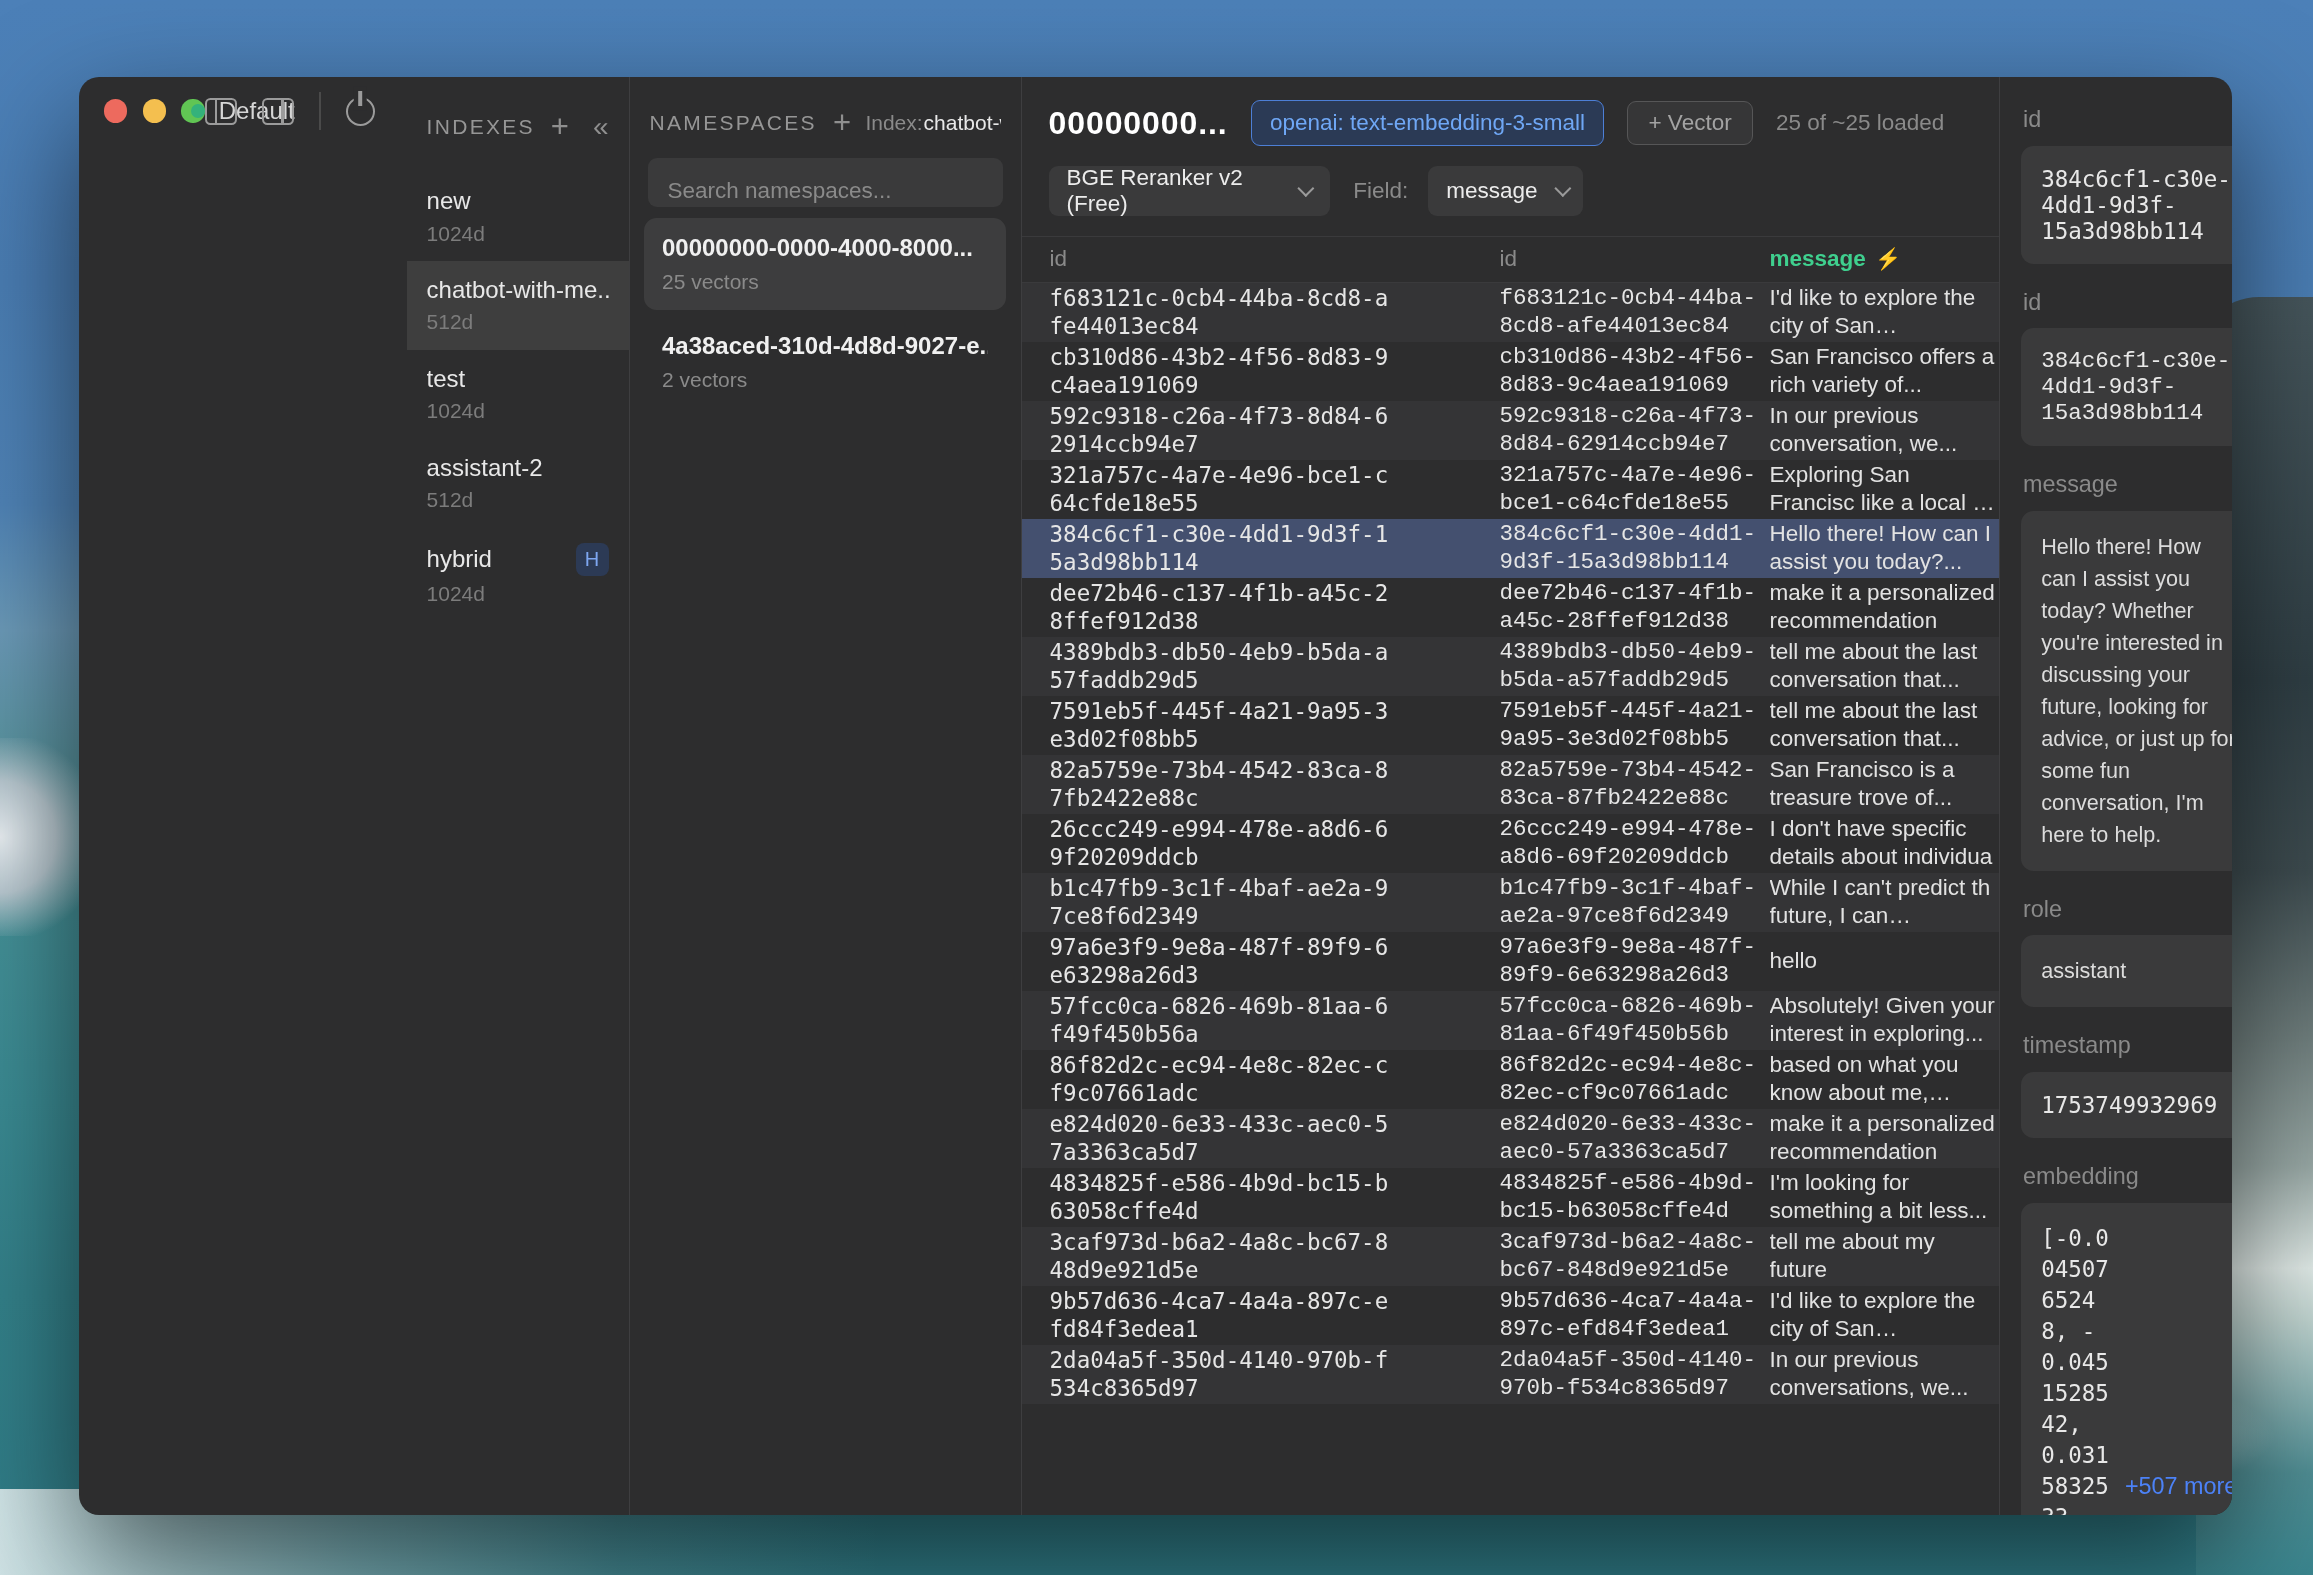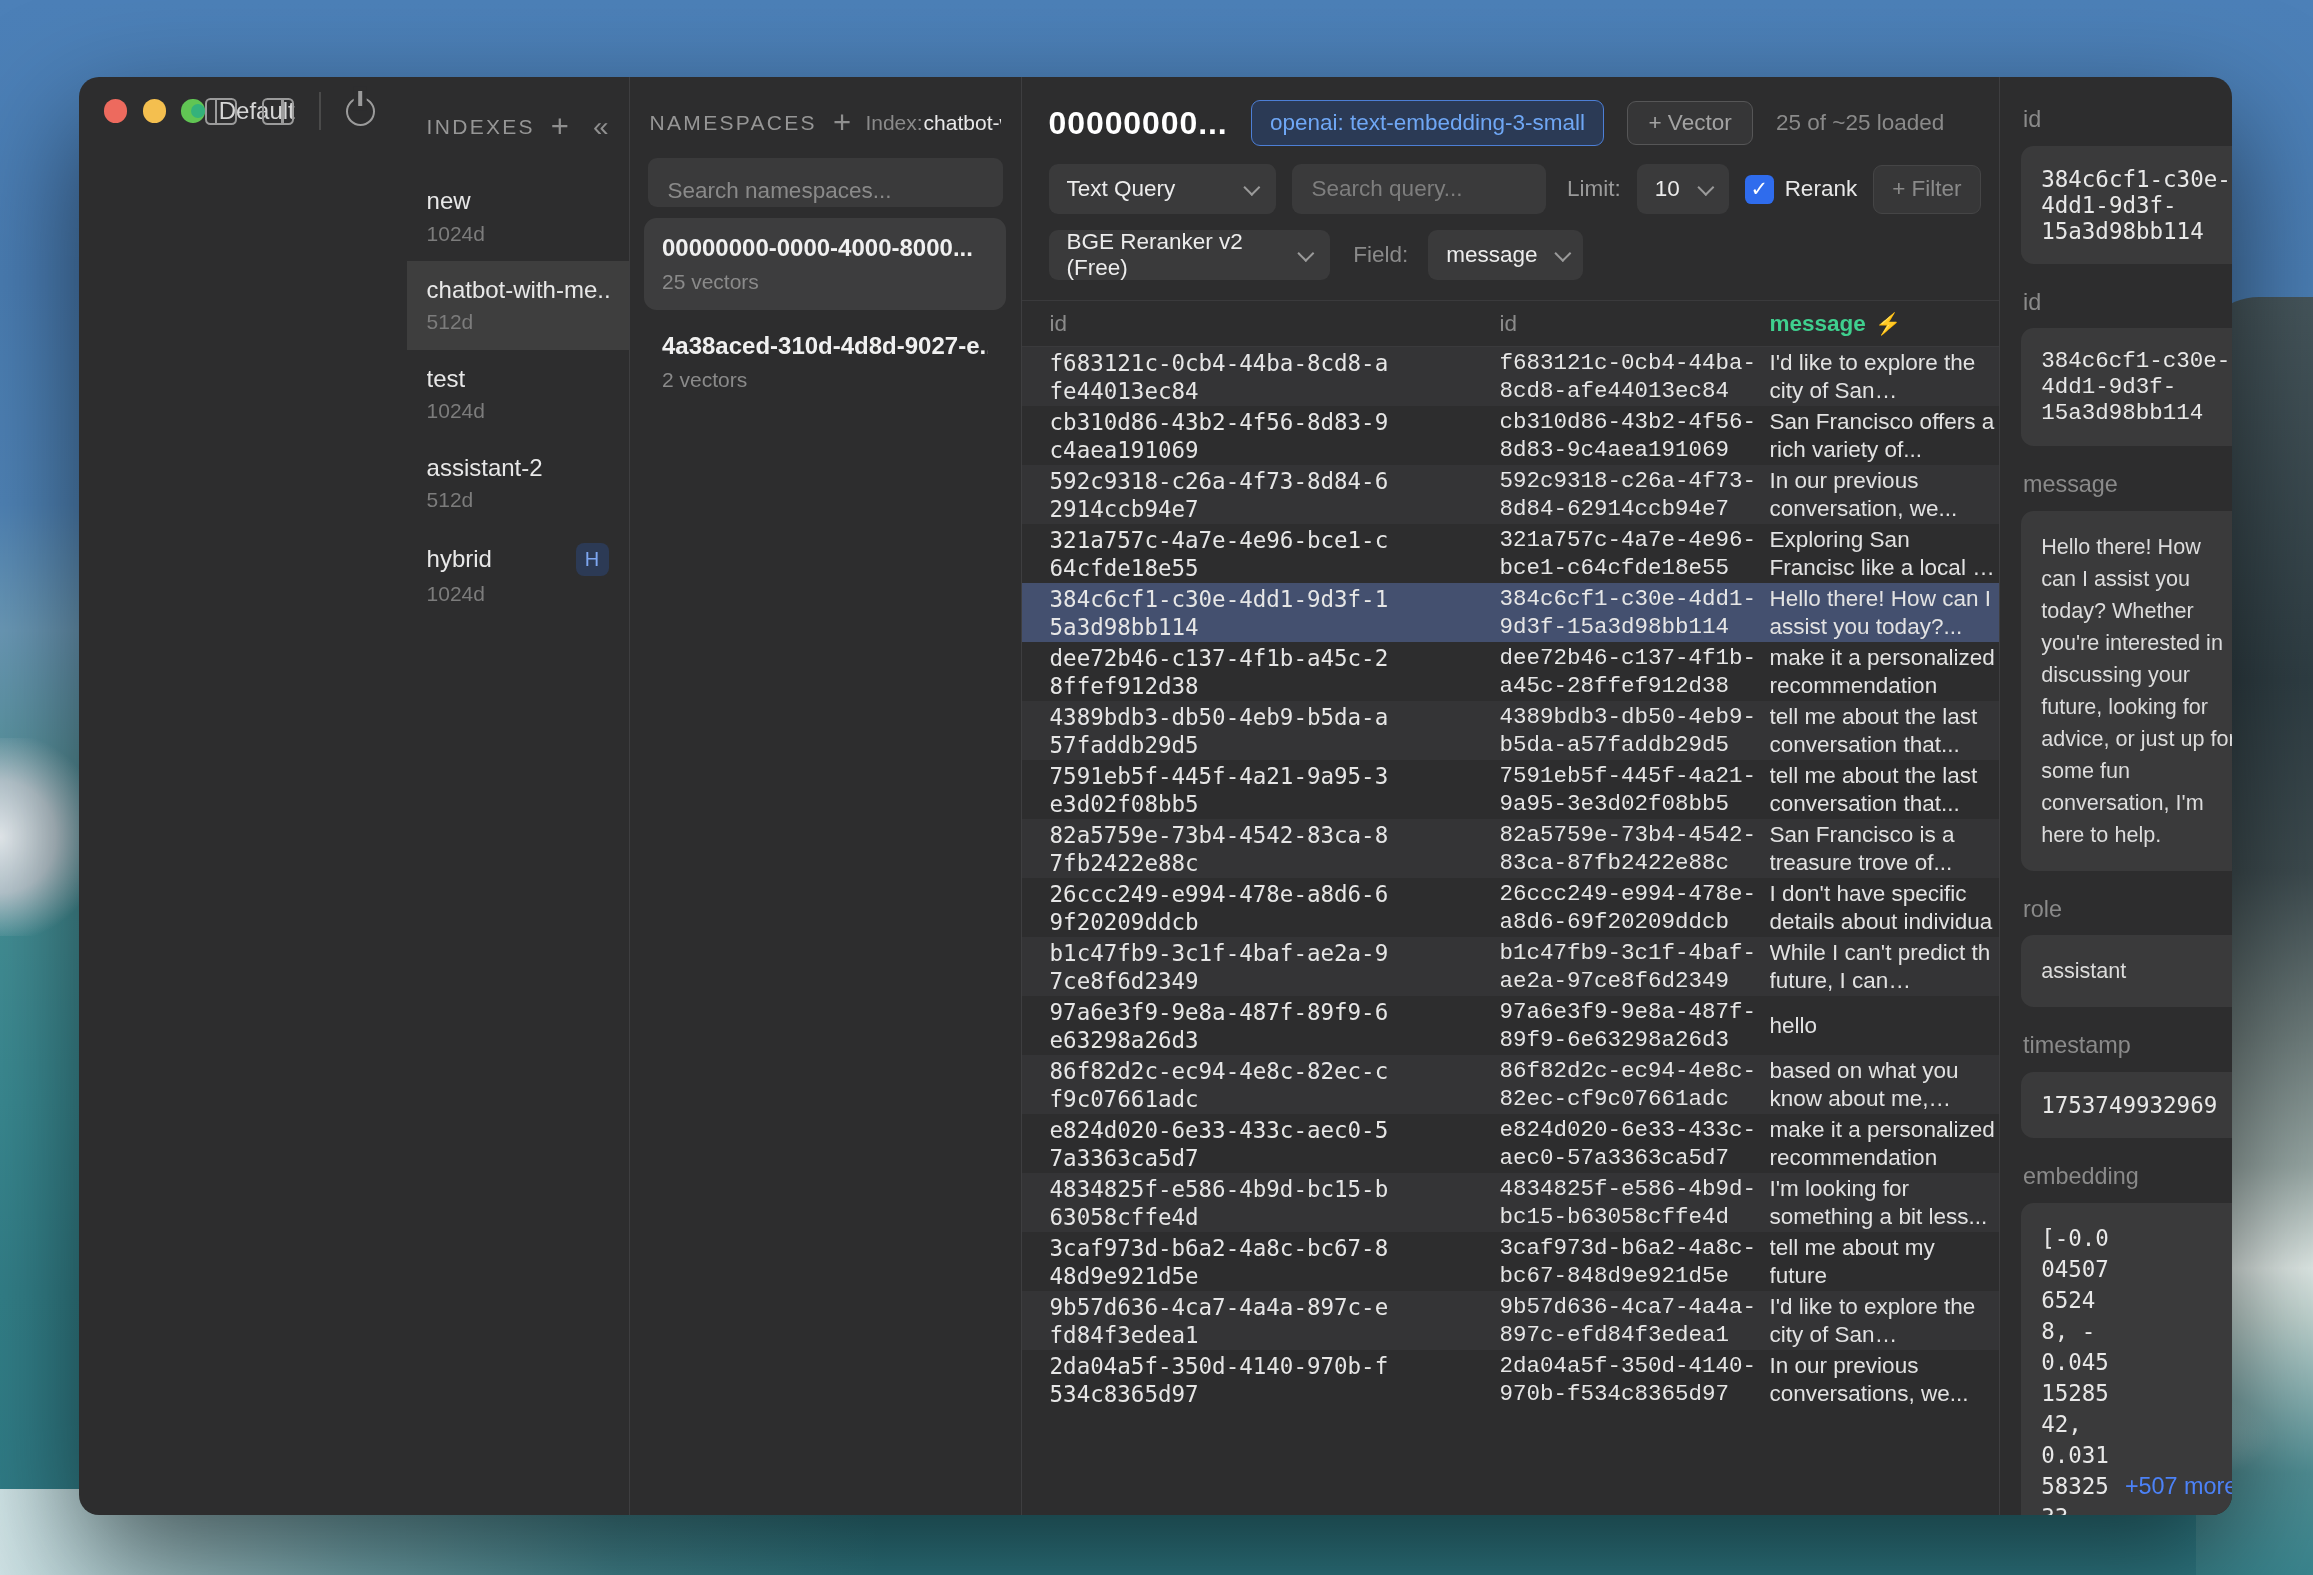--- a/index.html
+++ b/index.html
@@ -255,39 +255,20 @@
     </div>
 
     <div class="col-main">
       <div class="main-head">
         <span class="main-title">00000000...</span>
         <span class="model-pill">openai: text-embedding-3-small</span>
         <span class="vector-btn">+ Vector</span>
         <span class="loaded">25 of ~25 loaded</span>
       </div>
 
-      <div class="controls1">
-        <span class="select sel-tq">
-          <span>Text Query</span>
-          <span class="chev"></span>
-        </span>
-        <span class="q-search">
-          <input type="text" placeholder="Search query..." style="">
-        </span>
-        <span class="limit-lbl">Limit:</span>
-        <span class="select sel-limit">
-          <span>10</span>
-          <span class="chev"></span>
-        </span>
-        <span class="rerank">
-          <span class="checkbox">✓</span>
-          <span class="rerank-lbl">Rerank</span>
-        </span>
-        <span class="filter-btn">+ Filter</span>
-      </div>
 
       <div class="controls2">
         <span class="select sel-reranker">
           <span>BGE Reranker v2 (Free)</span>
           <span class="chev"></span>
         </span>
         <span class="field-lbl">Field:</span>
         <span class="select sel-field">
           <span>message</span>
           <span class="chev"></span>
@@ -356,20 +337,25 @@
           </div>
           <div class="trow">
             <span class="cid1">b1c47fb9-3c1f-4baf-ae2a-97ce8f6d2349</span>
             <span class="cid2">b1c47fb9-3c1f-4baf-ae2a-97ce8f6d2349</span>
             <span class="cmsg">While I can't predict th future, I can certainly...</span>
           </div>
           <div class="trow">
             <span class="cid1">97a6e3f9-9e8a-487f-89f9-6e63298a26d3</span>
             <span class="cid2">97a6e3f9-9e8a-487f-89f9-6e63298a26d3</span>
             <span class="cmsg">hello</span>
+          </div>
+          <div class="trow">
+            <span class="cid1">57fcc0ca-6826-469b-81aa-6f49f450b56a</span>
+            <span class="cid2">57fcc0ca-6826-469b-81aa-6f49f450b56b</span>
+            <span class="cmsg">Absolutely! Given your interest in exploring...</span>
           </div>
           <div class="trow">
             <span class="cid1">86f82d2c-ec94-4e8c-82ec-cf9c07661adc</span>
             <span class="cid2">86f82d2c-ec94-4e8c-82ec-cf9c07661adc</span>
             <span class="cmsg">based on what you know about me, what...</span>
           </div>
           <div class="trow">
             <span class="cid1">e824d020-6e33-433c-aec0-57a3363ca5d7</span>
             <span class="cid2">e824d020-6e33-433c-aec0-57a3363ca5d7</span>
             <span class="cmsg">make it a personalized recommendation</span>

